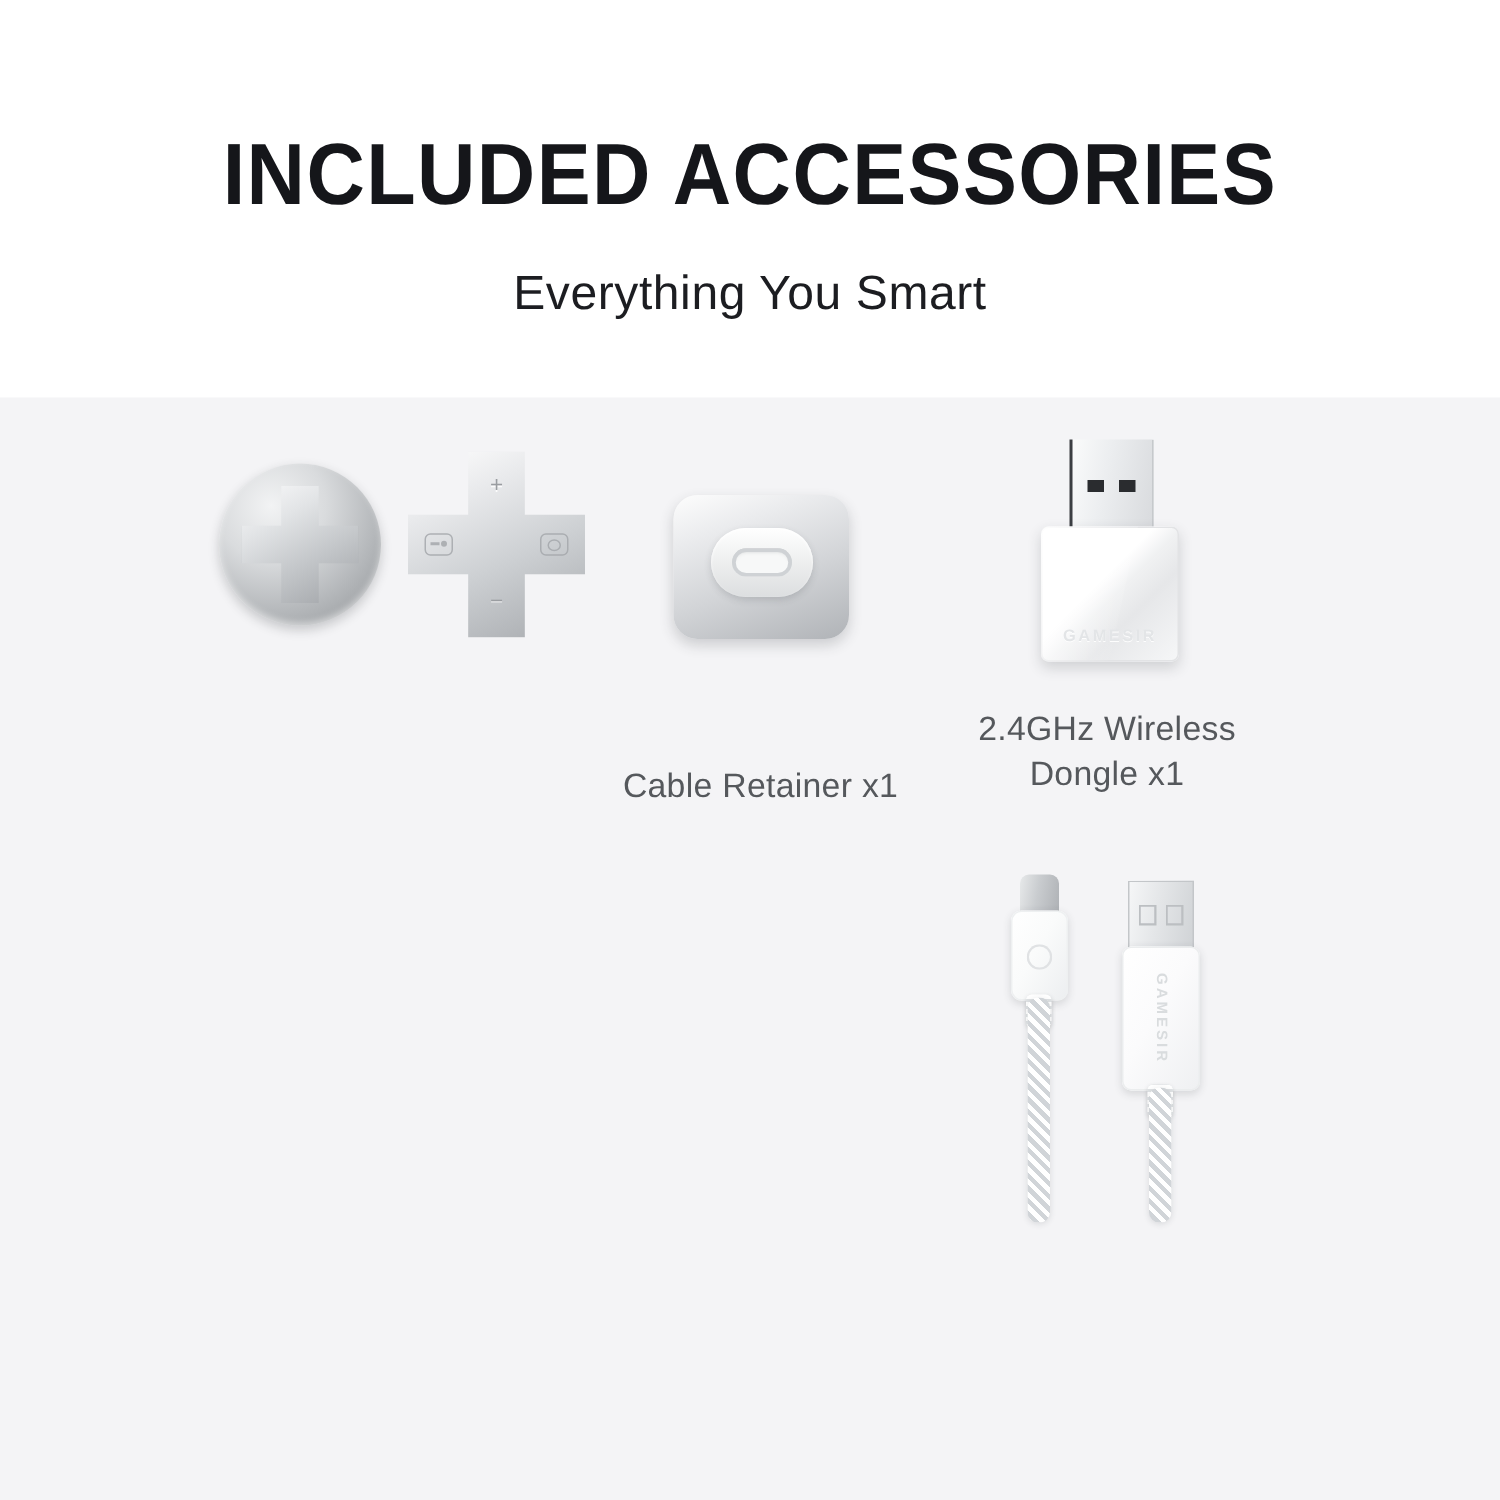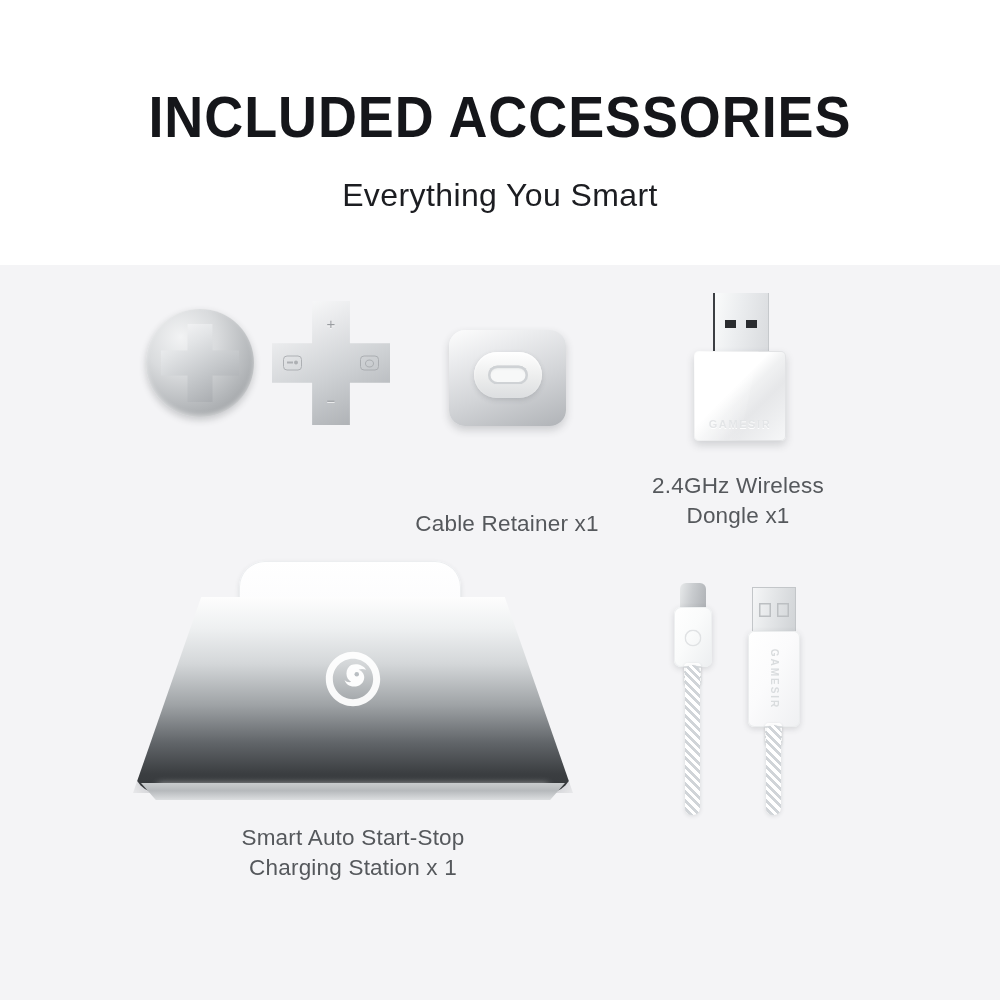--- a/index.html
+++ b/index.html
@@ -276,37 +276,20 @@
         </div>
         <div class="shell">
           <span class="gloss"></span>
           <span class="brand">GAMESIR</span>
         </div>
       </div>
       <div class="caption" style="top:188px;">2.4GHz Wireless
 Dongle x1</div>
     </div>
 
-    <div class="item" style="left:80px;top:290px;width:546px;height:380px;">
-      <div class="station" style="position:absolute;left:53px;top:6px;">
-        <div class="cradle"></div>
-        <div class="body"></div>
-        <div class="logo">
-          <svg viewBox="0 0 64 64" width="60" height="60" aria-hidden="true">
-            <path d="M32 3C16 3 3 16 3 32s13 29 29 29 29-13 29-29S48 3 32 3zm0 7.5c11.9 0 21.5 9.6 21.5 21.5S43.9 53.5 32 53.5 10.5 43.9 10.5 32 20.1 10.5 32 10.5z" fill="#ffffff" opacity=".93"></path>
-            <path d="M30 17c6-2 13 0 16 5-3-1-6-1-8 0 3 1 6 4 6 8 0 6-5 10-11 10-5 0-9-3-10-7 2 2 5 3 7 2-3-2-5-5-5-9 0-4 2-7 5-9z" fill="#ffffff" opacity=".96"></path>
-            <circle cx="36" cy="27" r="2.4" fill="#b9bec2"></circle>
-          </svg>
-        </div>
-        <div class="strip"></div>
-        <div class="base"></div>
-      </div>
-      <div class="caption" style="top:268px;">Smart Auto Start-Stop
-Charging Station x 1</div>
-    </div>
 
     <div class="item" style="left:620px;top:300px;width:236px;height:370px;">
       <div class="cable" style="position:absolute;left:42px;top:18px;">
         <div class="typec-tip"></div>
         <div class="typec-house">
           <span class="dot"></span>
         </div>
         <div class="ferrule f1"></div>
         <div class="braid b1"></div>
 

